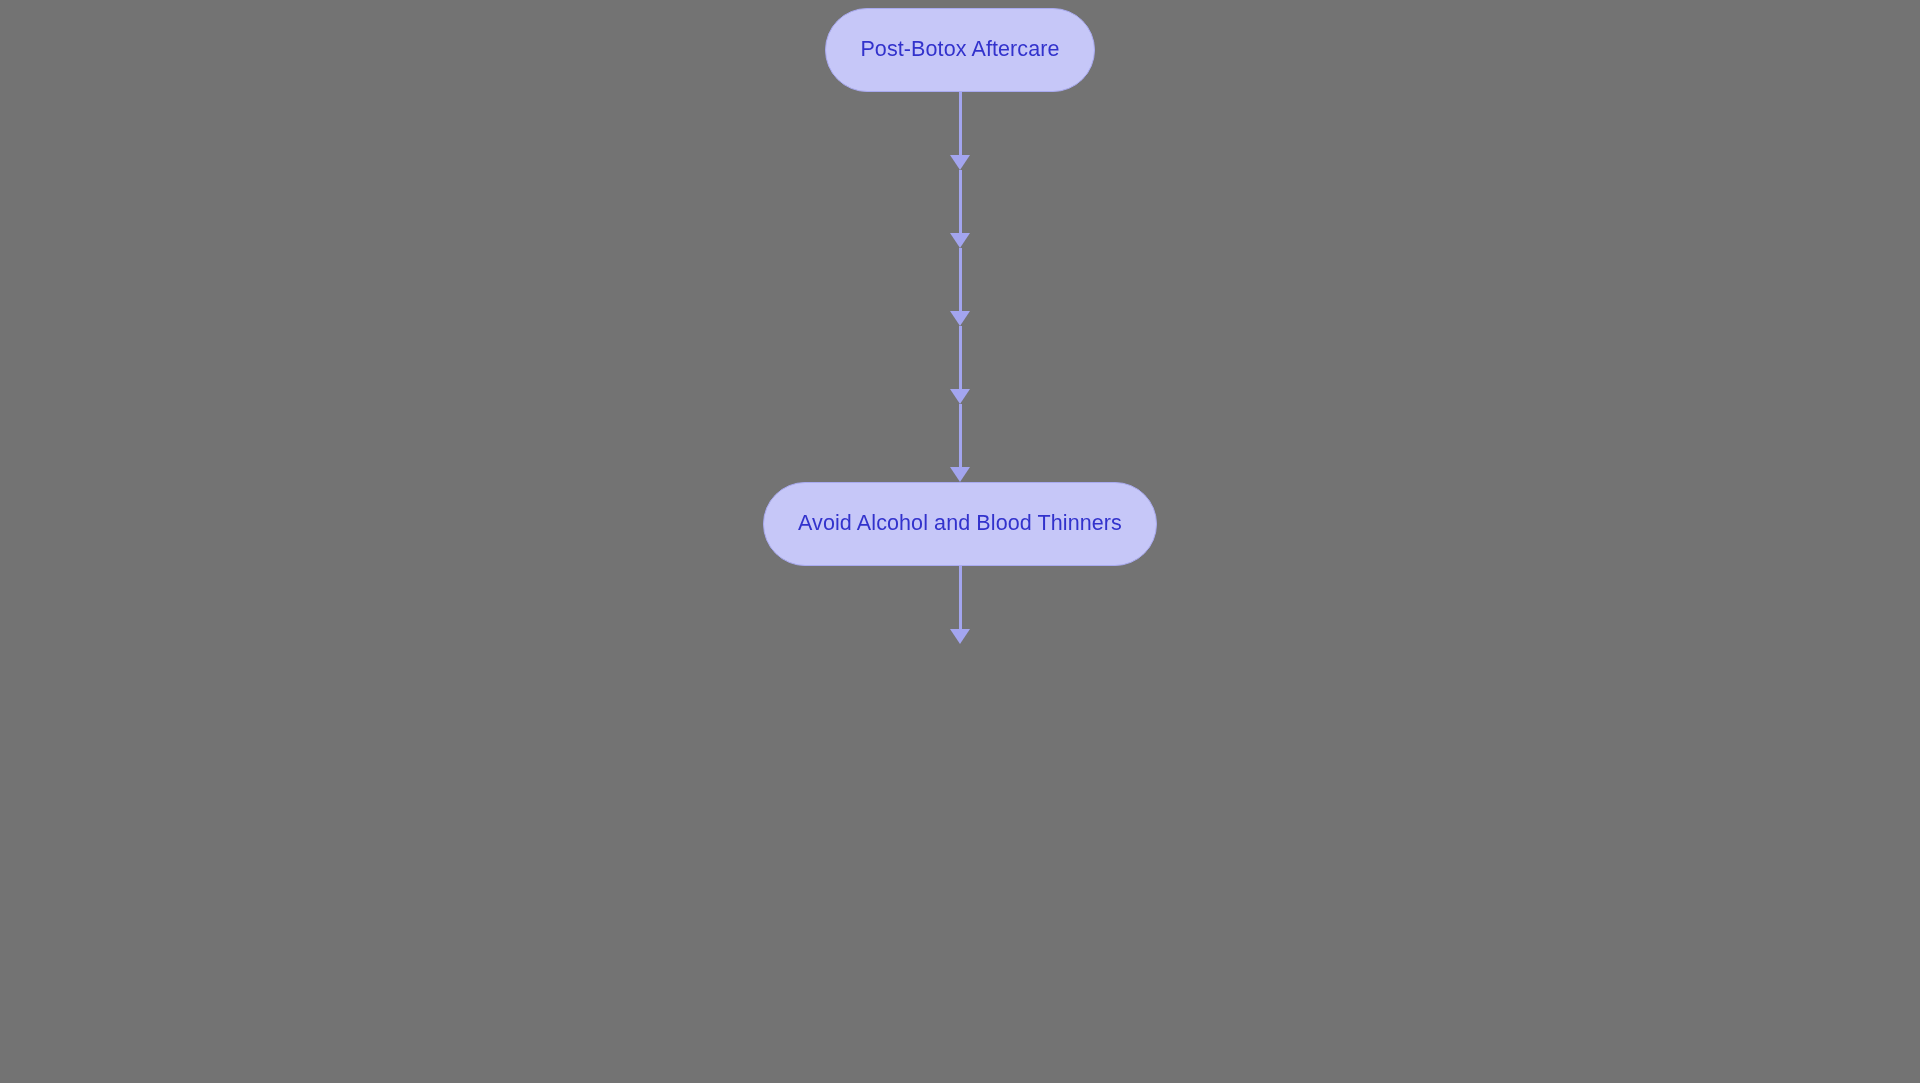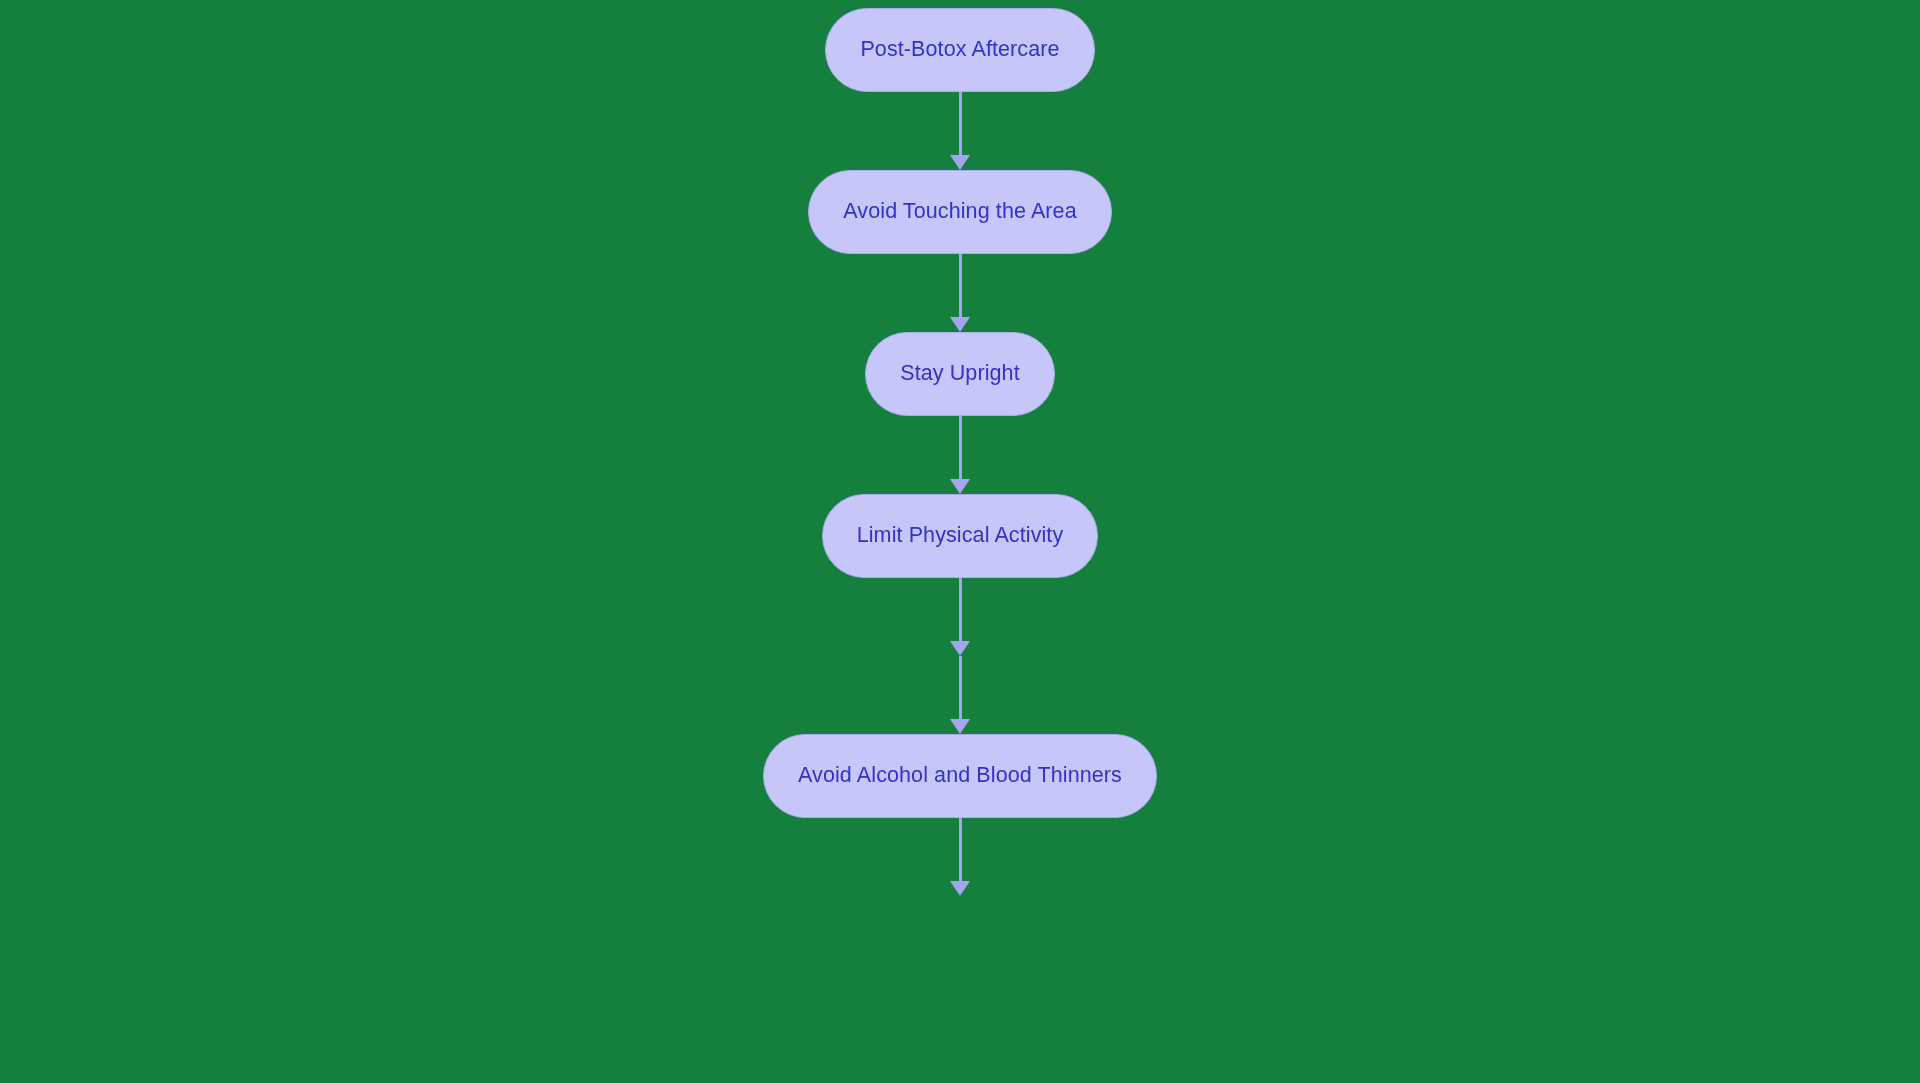--- a/index.html
+++ b/index.html
@@ -11,21 +11,21 @@
     height: 1083px;
     background: #ffffff;
     font-family: "Liberation Sans", sans-serif;
     overflow: hidden;
   }
 
   #flowchart {
     position: relative;
     width: 1920px;
     height: 1083px;
-    background: #15803d;
+    background: #737373;
   }
 
   
   .chart-column {
     position: absolute;
     left: 0;
     top: 0;
     width: 1920px;
     height: 1083px;
     display: flex;
@@ -86,41 +86,32 @@
 
     <div class="node">
       <span>Post-Botox Aftercare</span>
     </div>
 
     <div class="connector">
       <div class="stem"></div>
       <div class="arrowhead"></div>
     </div>
 
-    <div class="node">
-      <span>Avoid Touching the Area</span>
-    </div>
 
     <div class="connector">
       <div class="stem"></div>
       <div class="arrowhead"></div>
     </div>
 
-    <div class="node">
-      <span>Stay Upright</span>
-    </div>
 
     <div class="connector">
       <div class="stem"></div>
       <div class="arrowhead"></div>
     </div>
 
-    <div class="node">
-      <span>Limit Physical Activity</span>
-    </div>
 
     <div class="connector">
       <div class="stem"></div>
       <div class="arrowhead"></div>
     </div>
 
 
     <div class="connector">
       <div class="stem"></div>
       <div class="arrowhead"></div>

